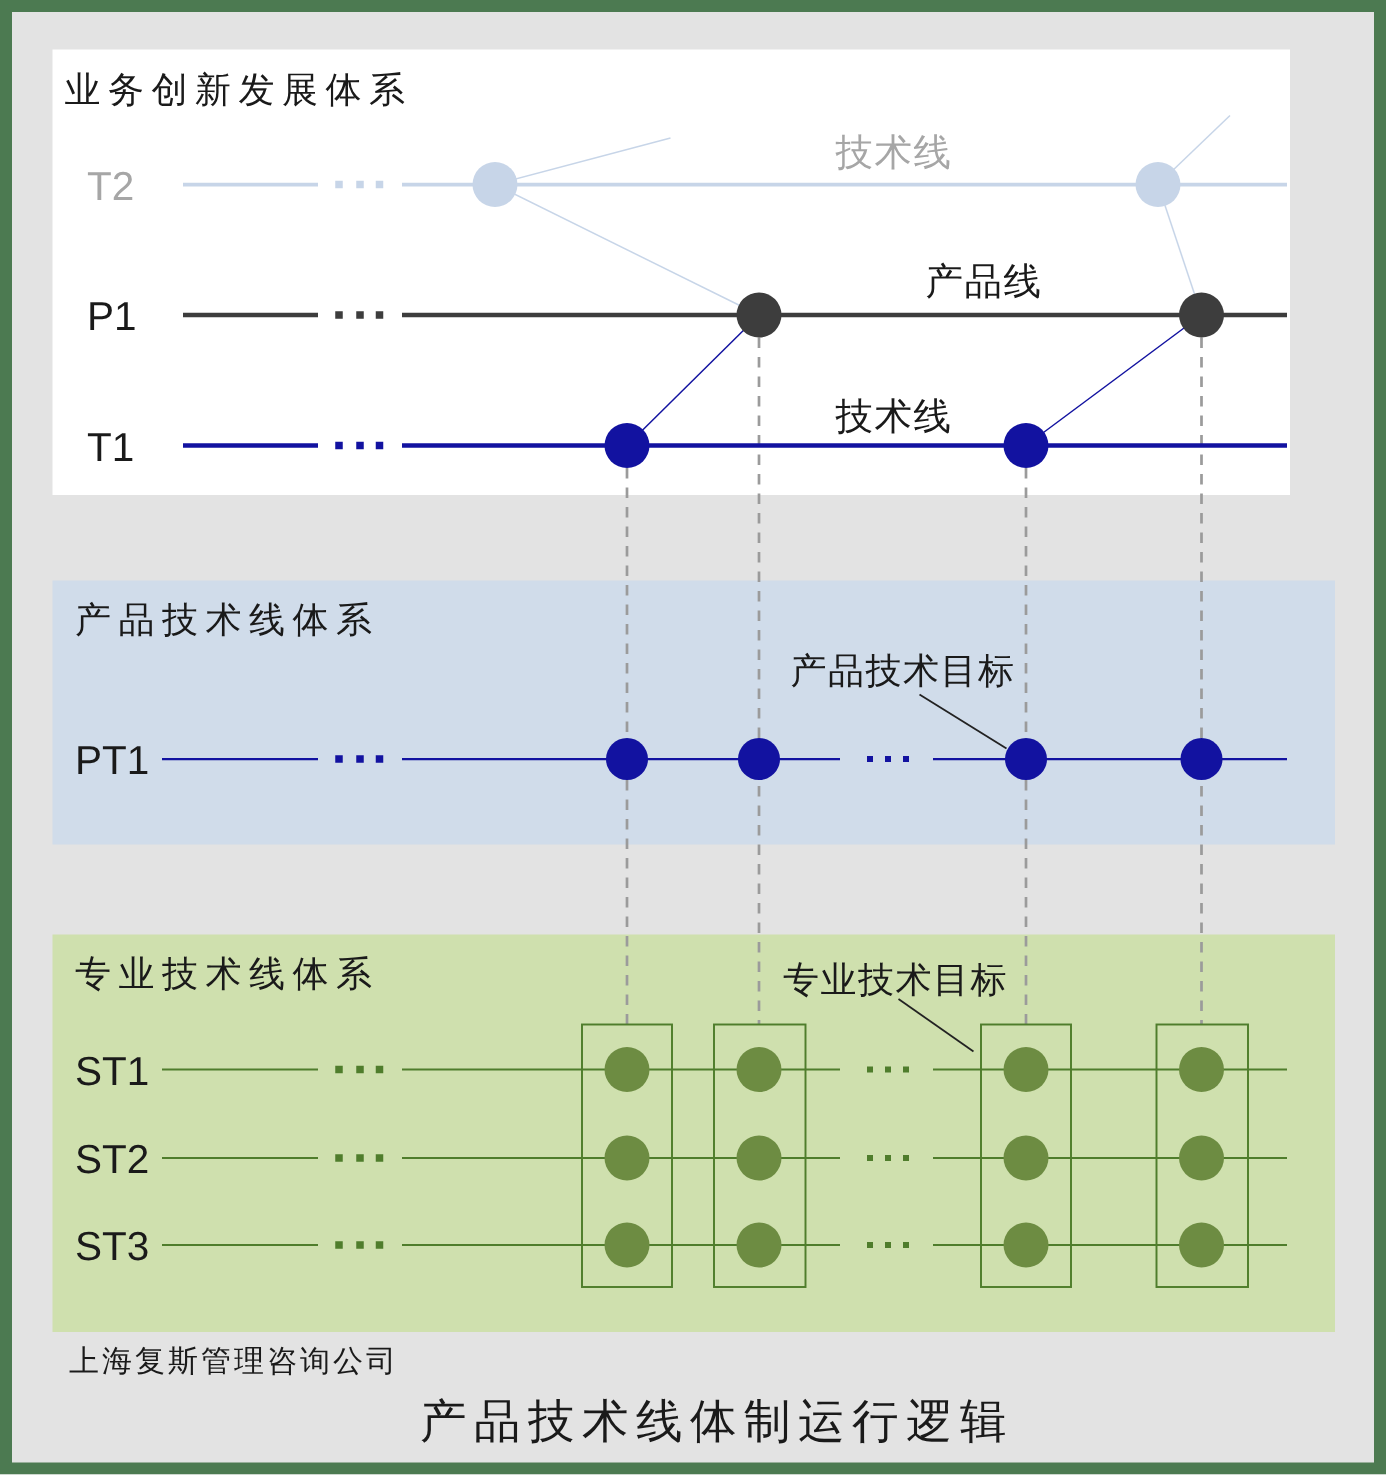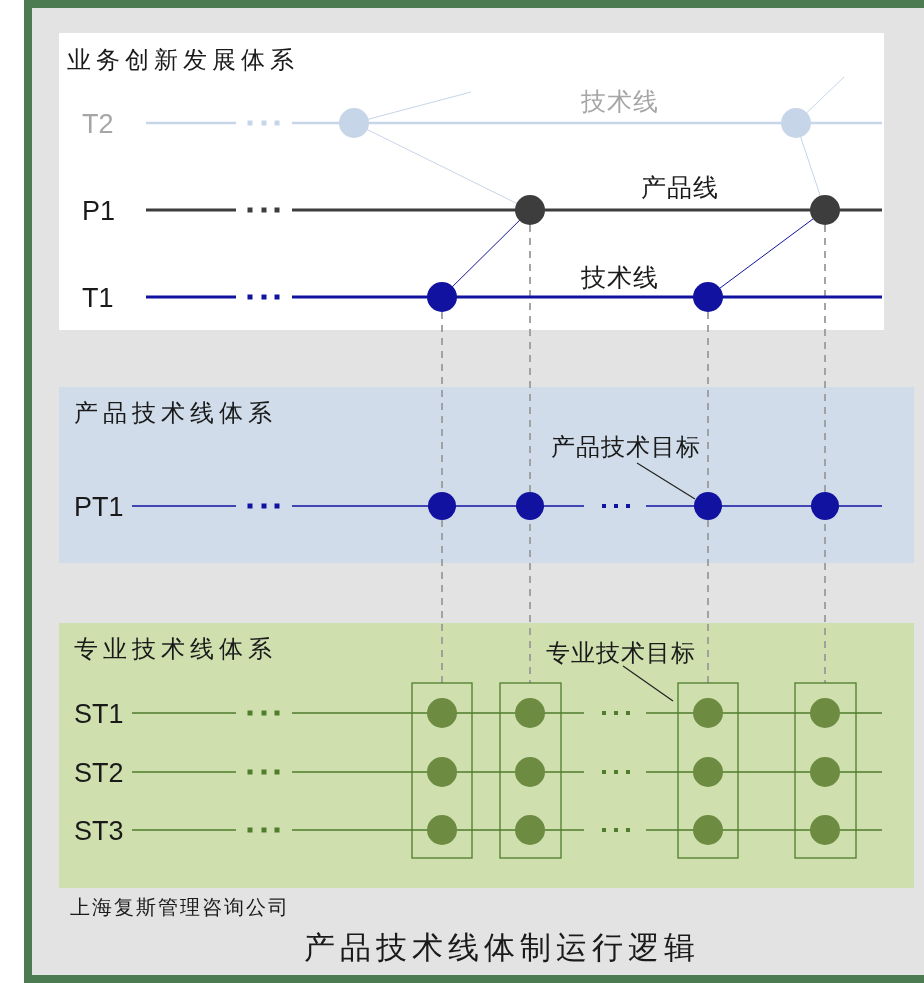--- a/index.html
+++ b/index.html
@@ -1,21 +1,21 @@
 <!DOCTYPE html>
 <html style="--frame: #4c7a51; --bg: #e3e3e3; --white: #ffffff; --blue: #d0dcea; --green: #cfe0ae; --lightblue: #c7d5e8; --darkgray: #3d3d3d; --navy: #1212a0; --olive: #6d8c42; --greenline: #4f7d2c; --dashgray: #9b9b9b; --graytext: #a6a6a6; --text: #1a1a1a;"><head>
 <meta charset="utf-8">
 <style>
   :root{
     --frame:#4c7a51; --bg:#e3e3e3; --white:#ffffff; --blue:#d0dcea; --green:#cfe0ae;
     --lightblue:#c7d5e8; --darkgray:#3d3d3d; --navy:#1212a0; --olive:#6d8c42;
     --greenline:#4f7d2c; --dashgray:#9b9b9b; --graytext:#a6a6a6; --text:#1a1a1a;
   }
   html,body{margin:0;padding:0;background:#fff;}
-  .page{width:836px;height:983px;position:relative;font-family:"Liberation Sans",sans-serif;padding-left:24px;}
+  .page{width:836px;height:983px;position:relative;font-family:"Liberation Sans",sans-serif;}
   svg{display:block;}
   .frame{fill:var(--frame);}
   .bg{fill:var(--bg);}
   .panel-white{fill:var(--white);}
   .panel-blue{fill:var(--blue);}
   .panel-green{fill:var(--green);}
   .ln-t2{stroke:var(--lightblue);stroke-width:2.5;}
   .ln-p1{stroke:var(--darkgray);stroke-width:3;}
   .ln-t1{stroke:var(--navy);stroke-width:3;}
   .ln-pt{stroke:var(--navy);stroke-width:1.5;}

